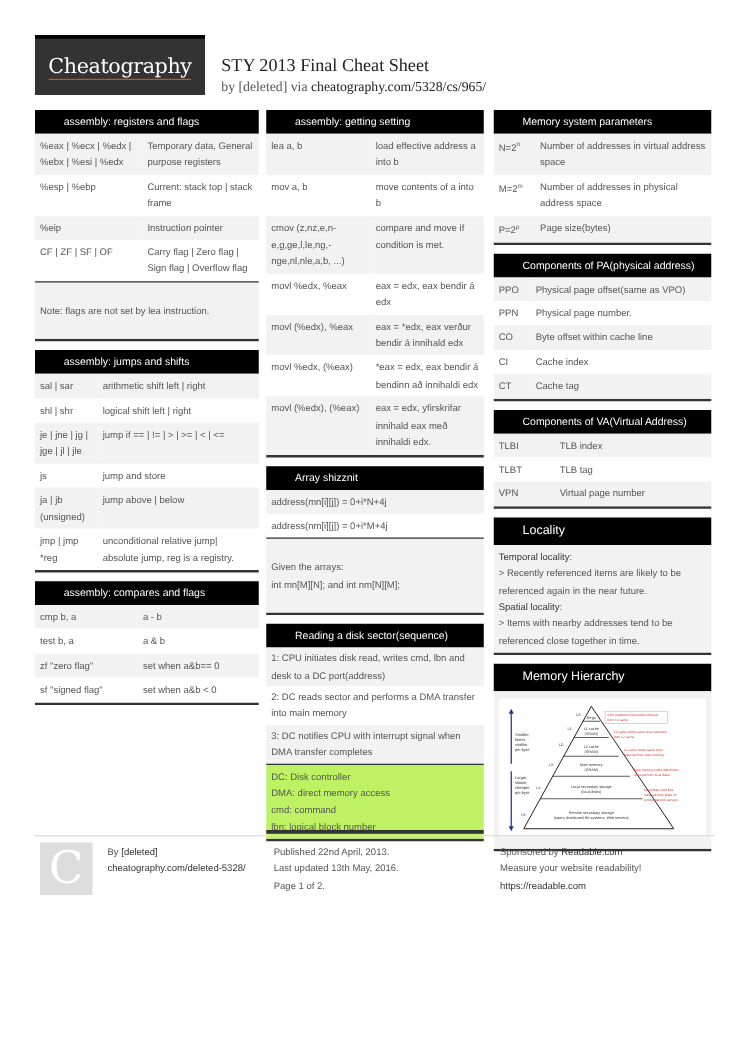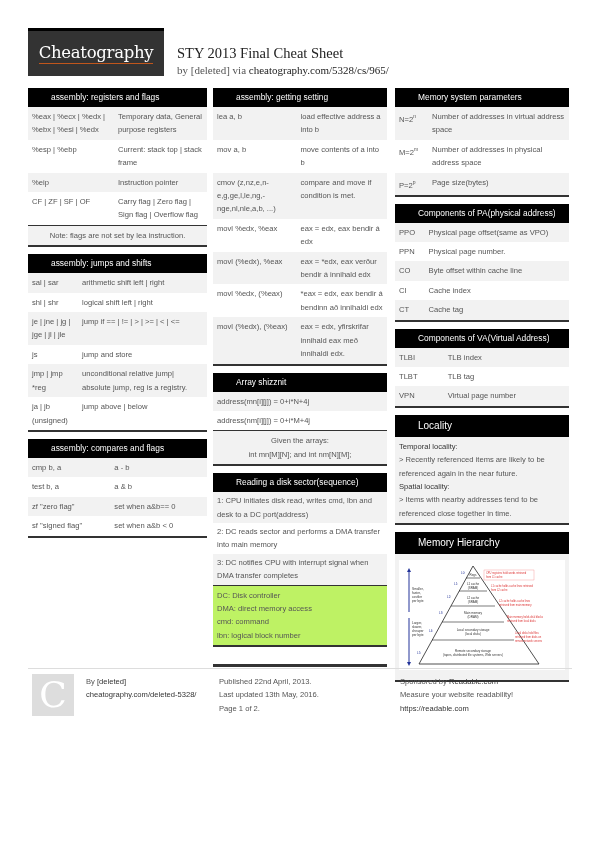--- a/index.html
+++ b/index.html
@@ -15,21 +15,21 @@
   .col1 { left: 28px; width: 179px; }
   .col2 { left: 213px; width: 174px; }
   .col3 { left: 395px; width: 174px; }
   .box { margin-bottom: 7px; border-bottom: 2px solid #333; }
   .box-h { background: #000; color: #fff; font-size: 8.4px; height: 19px; line-height: 19px; padding-left: 23px; }
   .box-h.big { font-size: 10px; height: 22px; line-height: 22px; }
   table { width: 100%; border-collapse: collapse; font-size: 7.6px; color: #555; }
   td { vertical-align: top; padding: 3px 4px; line-height: 13.4px; }
   tr:nth-child(odd) td { background: #f2f2f2; }
   tr:nth-child(even) td { background: #fff; }
-  .note { font-size: 7.6px; color: #555; line-height: 13.4px; padding: 3px 4px; border-top: 1.5px solid #333; background: #f2f2f2; text-align: center; }
+  .note { font-size: 7.6px; color: #555; line-height: 13.4px; padding: 16px 4px; border-top: 1.5px solid #333; background: #f2f2f2; }
   .plain { font-size: 7.6px; color: #555; line-height: 13.4px; padding: 3px 4px; }
   .plain b { color: #333; font-weight: normal; }
   .seq div { padding: 2px 4px; line-height: 13.4px; font-size: 7.6px; color: #555; }
   .seq div:nth-child(odd) { background: #f2f2f2; }
   .pyramid-wrap { background: #f2f2f2; padding: 6px 4px 10px 4px; }
   .pyramid { background: #fff; height: 110px; position: relative; }
   .footer { position: absolute; top: 668px; left: 28px; right: 28px; height: 60px; border-top: 1px solid #ddd; }
   .f-col { position: absolute; top: 6px; font-size: 7.6px; color: #555; line-height: 13.4px; }
   .f-col b { color: #333; font-weight: normal; text-align: center; }
   .avatar { position: absolute; left: 4px; top: 5px; width: 42px; height: 42px; background: #ddd; color: #fff; font-family: "DejaVu Serif", serif; font-size: 36px; text-align: center; line-height: 42px; }
@@ -88,26 +88,26 @@
           </tr>
       <tr>
             <td>je | jne | jg | jge | jl | jle</td>
             <td>jump if == | != | &gt; | &gt;= | &lt; | &lt;=</td>
           </tr>
       <tr>
             <td>js</td>
             <td>jump and store</td>
           </tr>
       <tr>
+            <td>ja | jb (unsigned)</td>
+            <td>jump above | below</td>
+          </tr>
+      <tr>
             <td>jmp | jmp *reg</td>
             <td>unconditional relative jump| absolute jump, reg is a registry.</td>
-          </tr>
-      <tr>
-            <td>ja | jb (unsigned)</td>
-            <td>jump above | below</td>
           </tr>
     </tbody>
       </table>
   </div>
 
   <div class="box">
     <div class="box-h">assembly: compares and flags</div>
     <table>
       <tbody>
           <tr>

